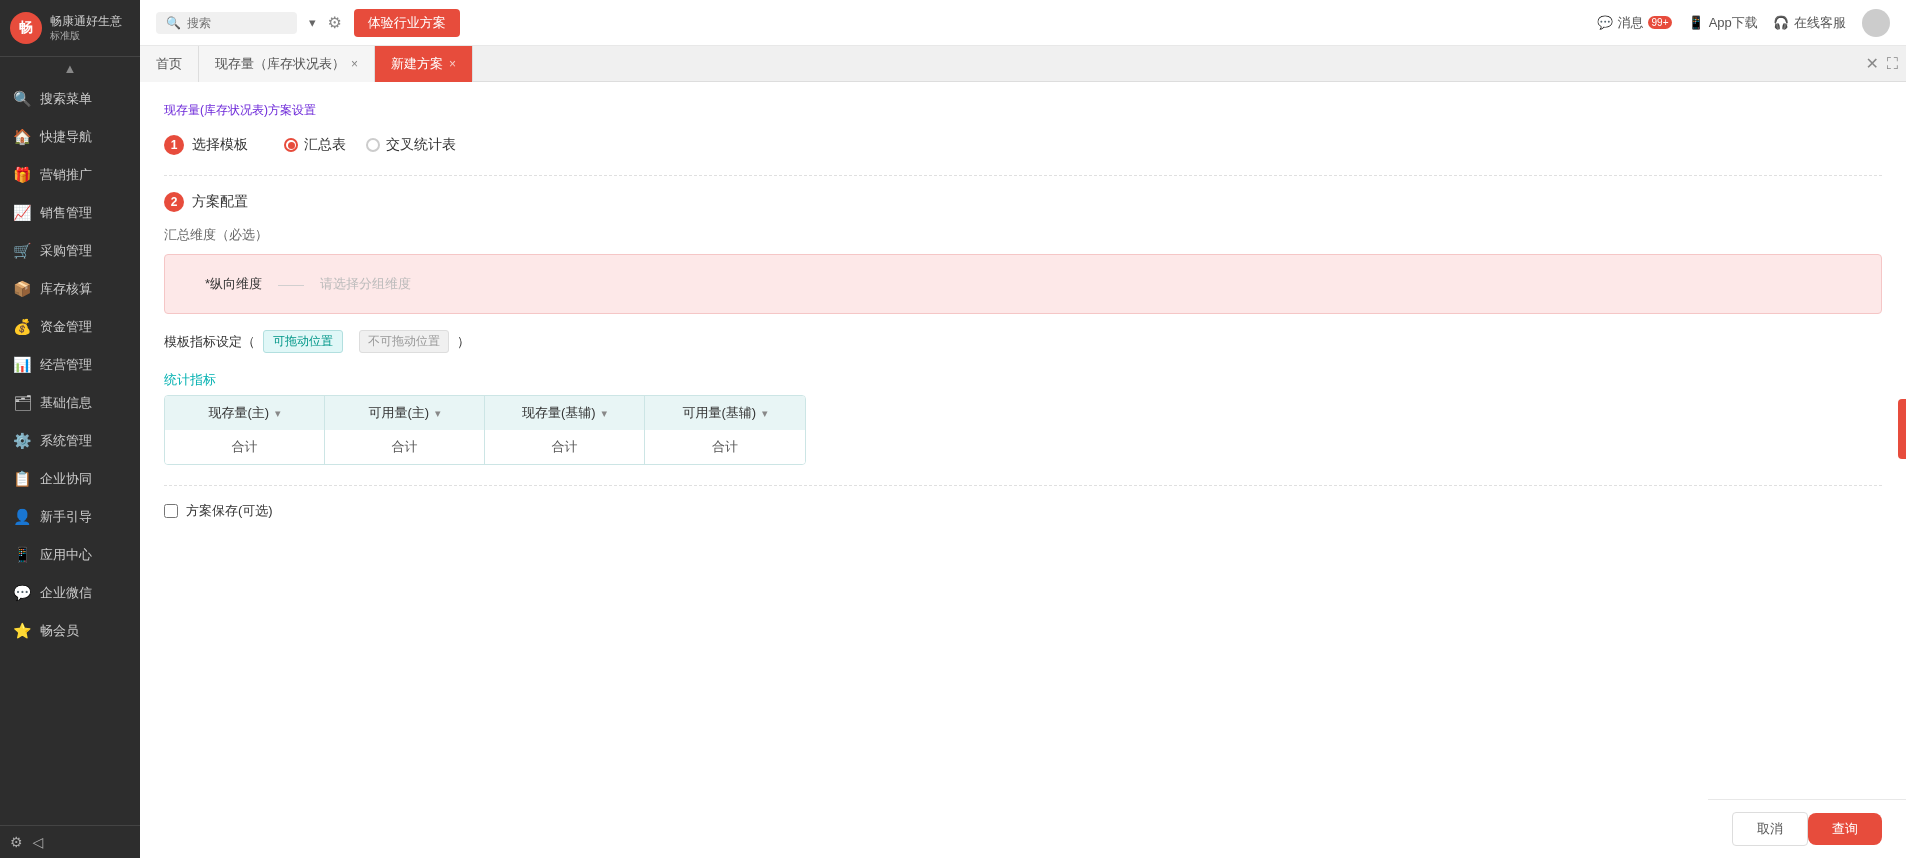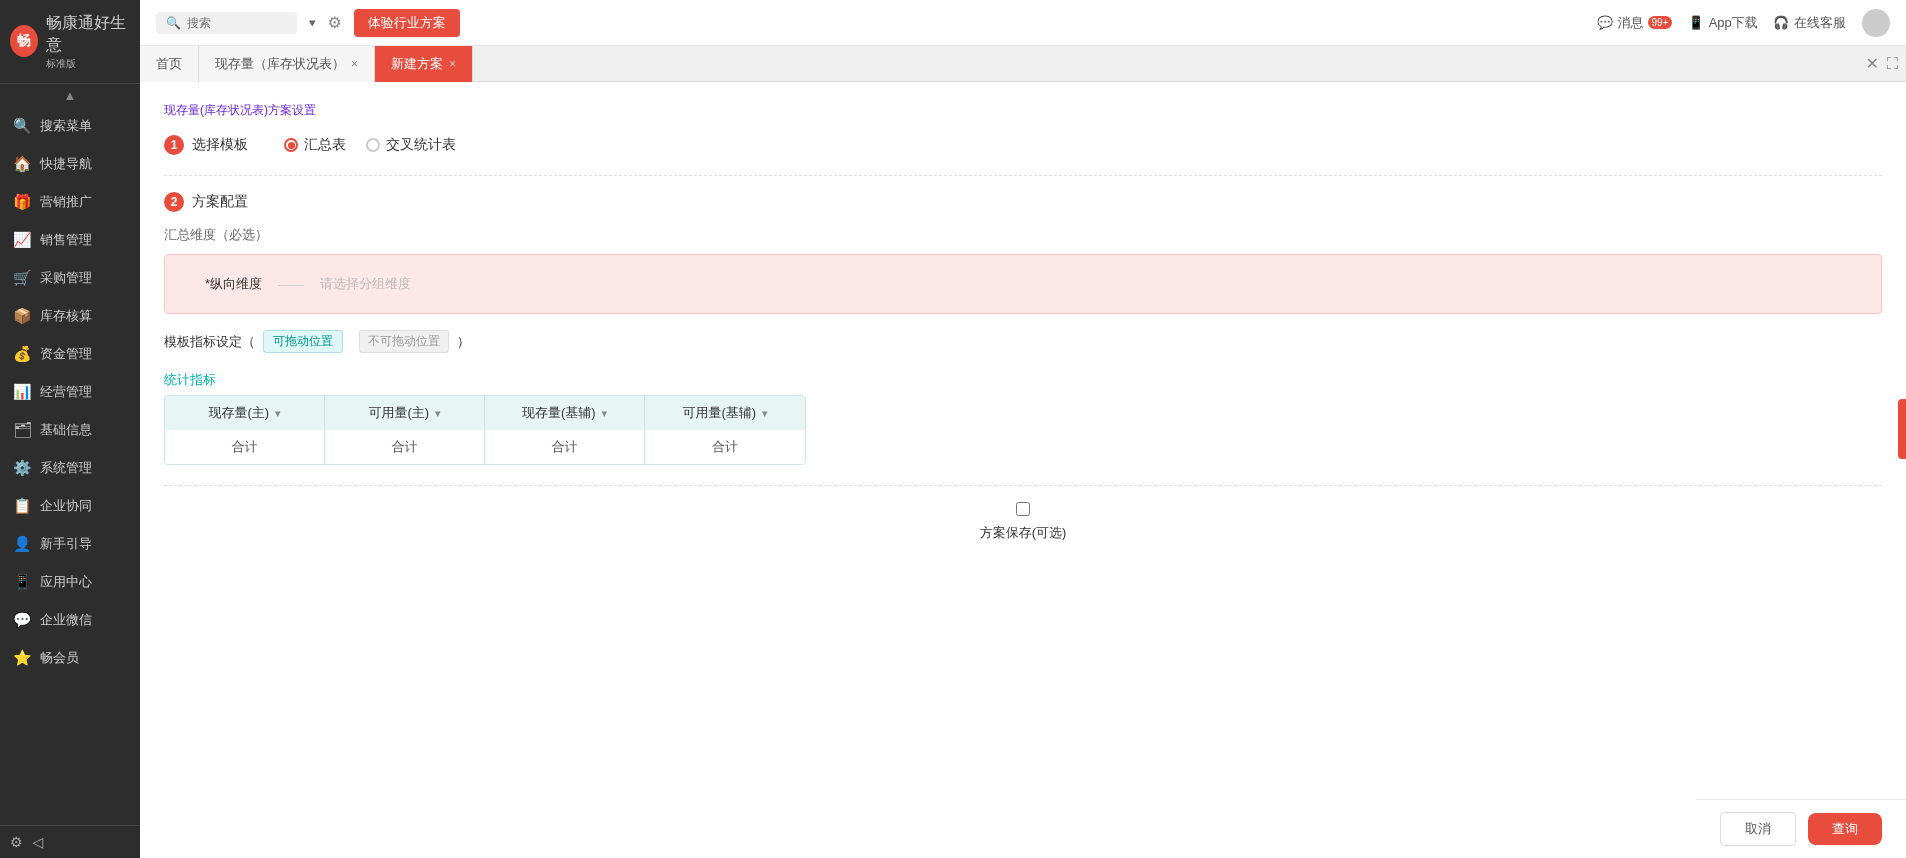--- a/index.html
+++ b/index.html
@@ -23,21 +23,21 @@
       gap: 8px;
       border-bottom: 1px solid #444;
     }
     .sidebar-logo-icon {
       width: 32px; height: 32px;
       background: #e74c3c;
       border-radius: 50%;
       display: flex; align-items: center; justify-content: center;
       color: white; font-size: 14px; font-weight: bold;
     }
-    .sidebar-logo-text { font-size: 16px; color: #ccc; line-height: 1.4; }
+    .sidebar-logo-text { font-size: 12px; color: #ccc; line-height: 1.4; }
     .sidebar-logo-badge { font-size: 10px; color: #aaa; }
     .sidebar-scroll-btn {
       text-align: center; color: #888; padding: 4px; cursor: pointer;
     }
     .sidebar-item {
       display: flex; align-items: center; gap: 8px;
       padding: 10px 14px;
       cursor: pointer;
       color: #ccc;
       font-size: 13px;
@@ -300,34 +300,34 @@
       padding: 12px;
       color: #bbb;
       font-size: 12px;
       line-height: 1.8;
     }
 
     
     .bottom-section {
       border-top: 1px dashed #e0e0e0;
       padding-top: 16px;
-      display: flex; align-items: center; gap: 8px; flex-direction: column;
+      display: flex; align-items: center; gap: 8px;
     }
     .save-checkbox {
       width: 14px; height: 14px; border: 1px solid #ccc; cursor: pointer;
     }
     .save-label { font-size: 13px; color: #333; }
 
     
     .footer-btns {
       position: fixed;
       bottom: 0;
       right: 0;
       padding: 12px 24px;
-      display: flex; gap: 12px; align-items: center;
+      display: flex; align-items: center;
       background: white;
       border-top: 1px solid #e8e8e8;
     }
     .btn-cancel {
       background: white; border: 1px solid #ddd; border-radius: 4px;
       padding: 7px 24px; font-size: 13px; color: #555; cursor: pointer;
     }
     .btn-query {
       background: #e74c3c; border: none; border-radius: 8px;
       padding: 7px 24px; font-size: 13px; color: white; cursor: pointer;

